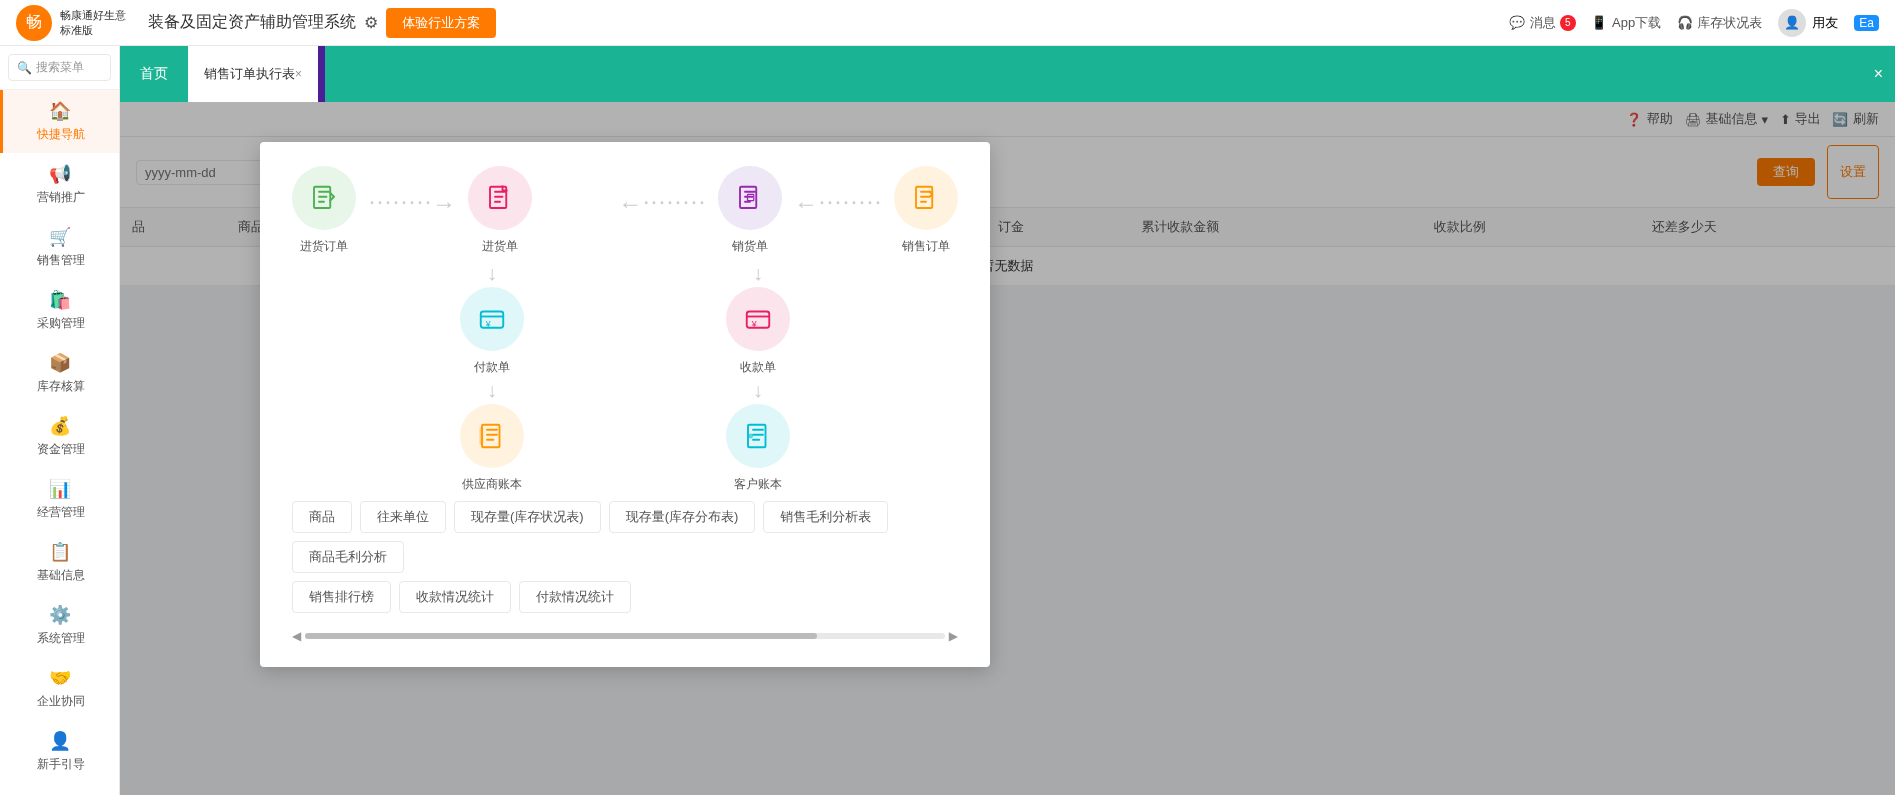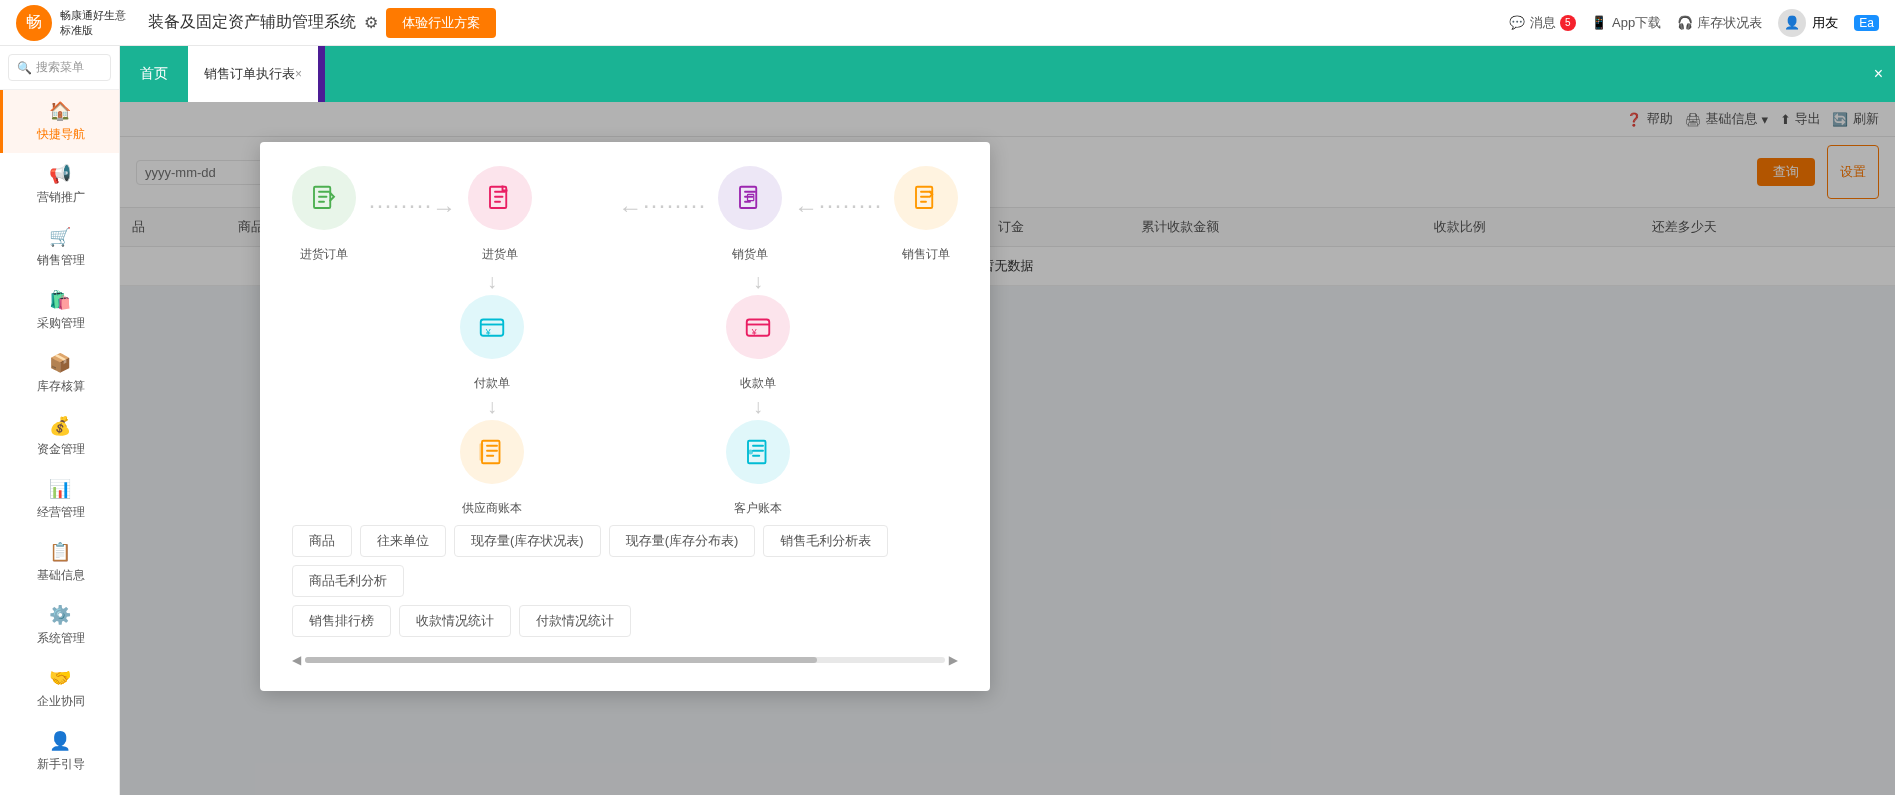--- a/index.html
+++ b/index.html
@@ -333,21 +333,21 @@
       width: 730px;
       max-height: 560px;
       overflow-y: auto;
       padding: 24px 32px;
       box-shadow: 0 4px 20px rgba(0,0,0,0.2);
     }
     .wf-node {
       display: flex;
       flex-direction: column;
       align-items: center;
-      gap: 16px;
+      gap: 8px;
     }
     .wf-circle {
       width: 64px;
       height: 64px;
       border-radius: 50%;
       display: flex;
       align-items: center;
       justify-content: center;
       font-size: 26px;
     }

